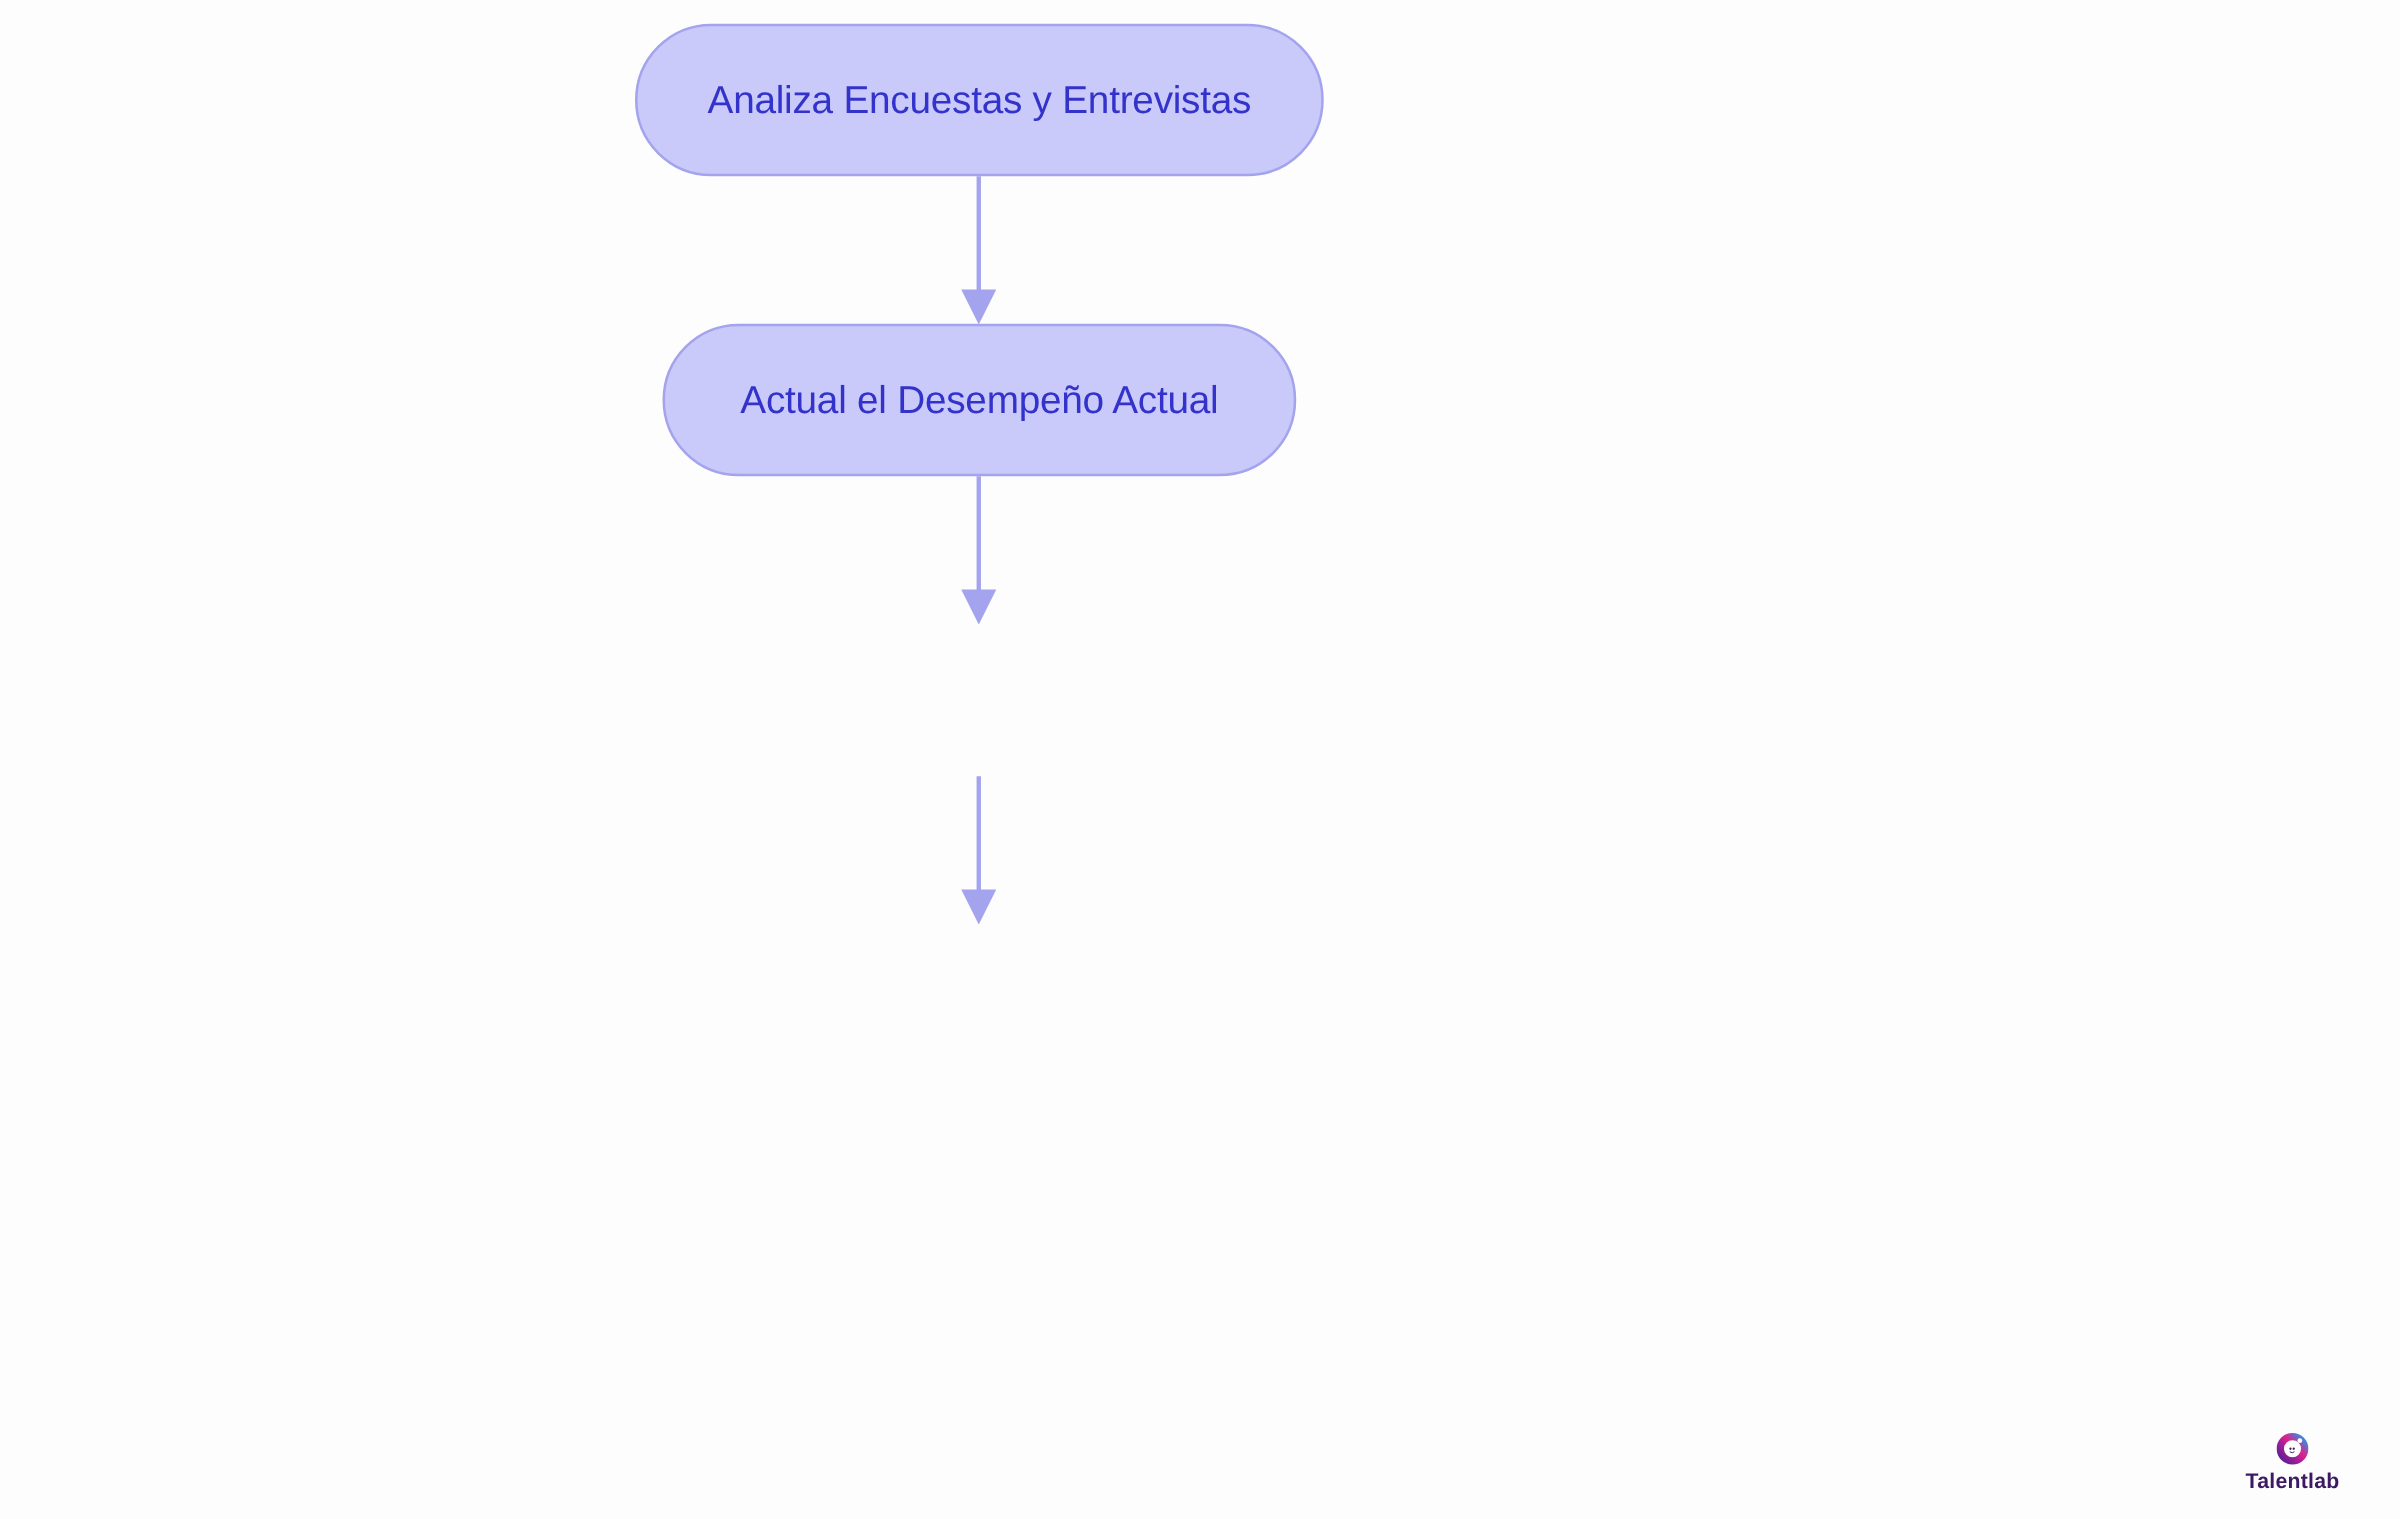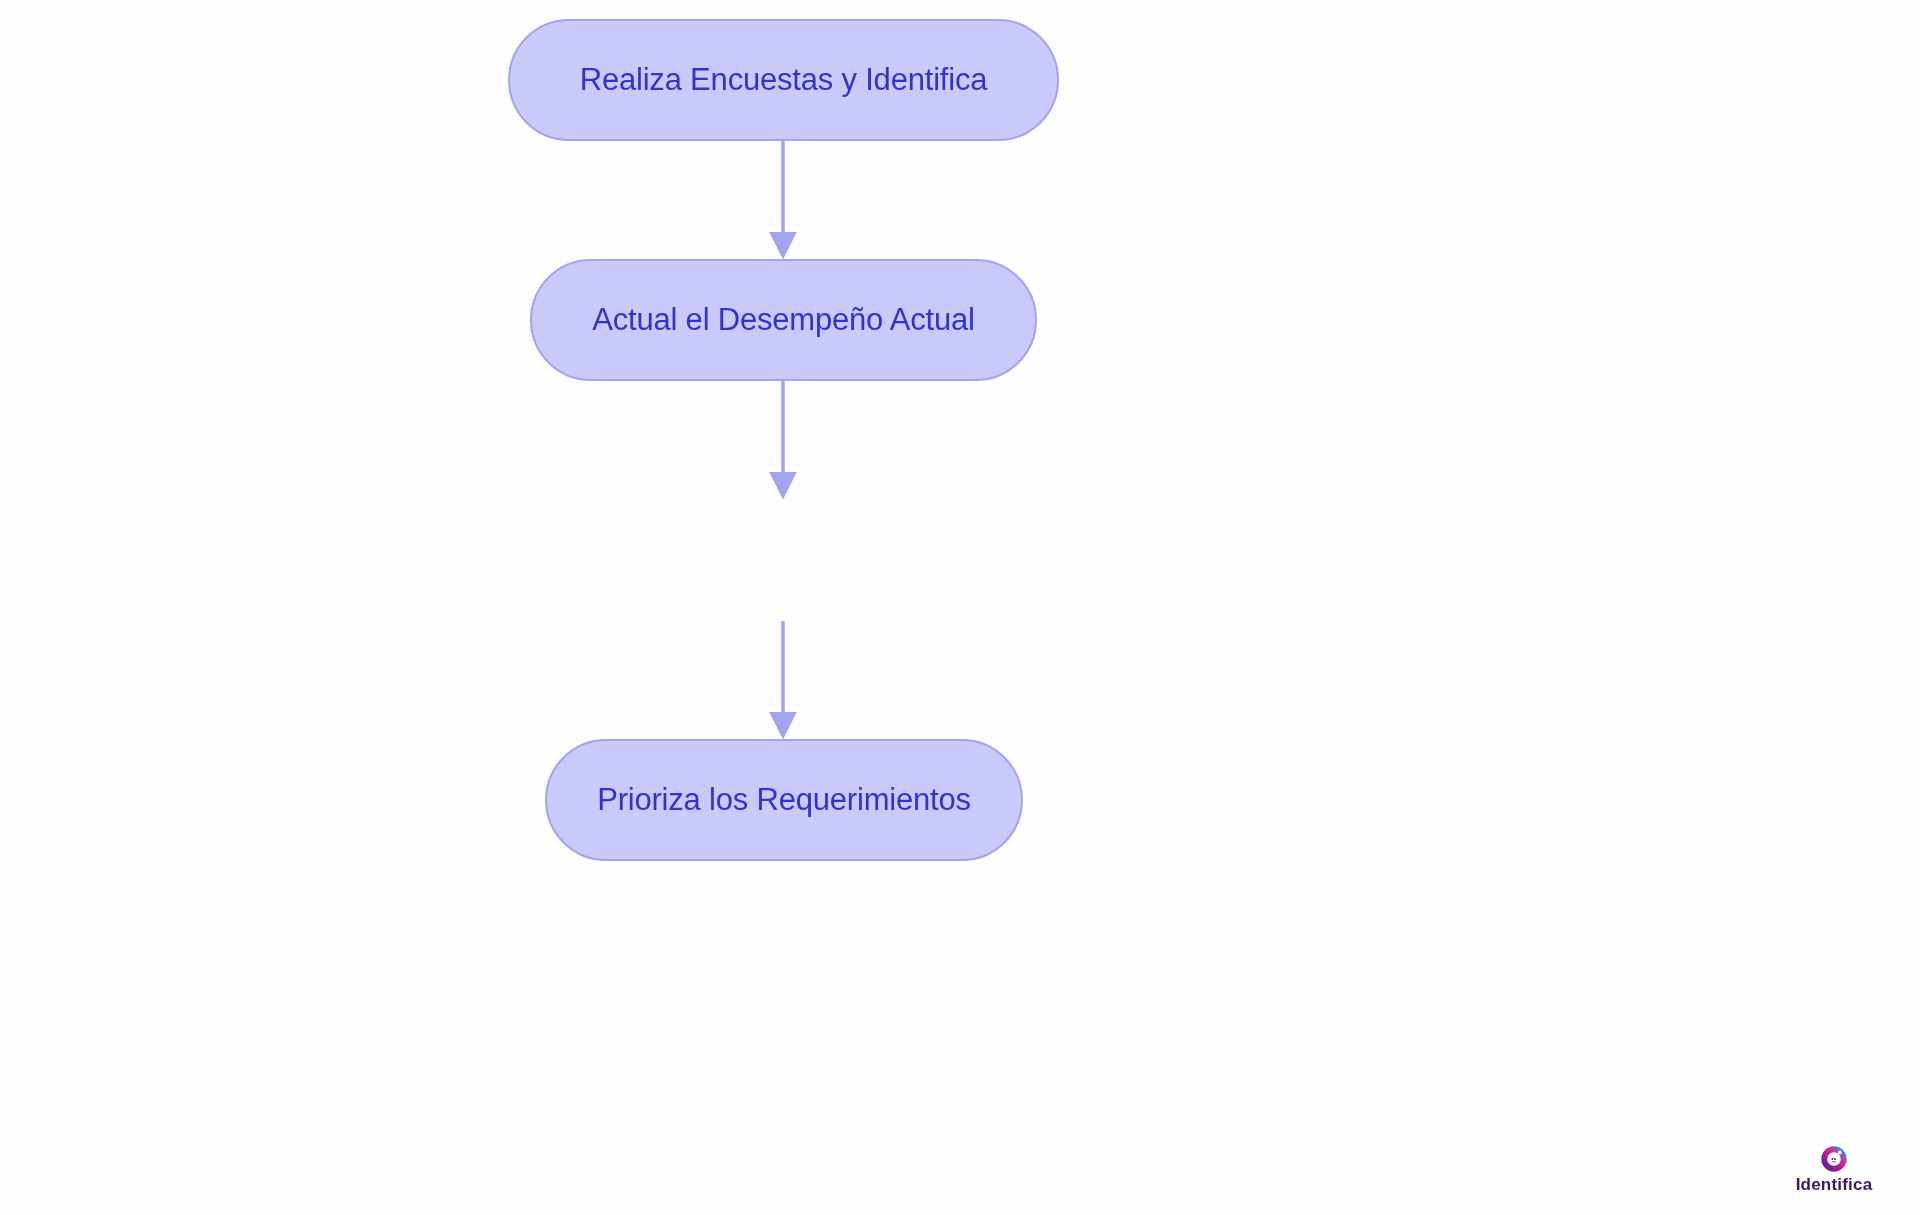--- a/index.html
+++ b/index.html
@@ -105,46 +105,43 @@
     <g>
       <line x1="783" y1="381" x2="783" y2="475" stroke="#a3a3ee" stroke-width="3.5" marker-end="url(#arrowhead)"></line>
     </g>
 
     <g>
       <line x1="783" y1="621" x2="783" y2="715" stroke="#a3a3ee" stroke-width="3.5" marker-end="url(#arrowhead)"></line>
     </g>
   </svg>
 
   <div class="node" id="node-1">
-    <span class="node-label">Realiza Encuestas y Identifica</span>
+    <span class="node-label">Analiza Encuestas y Entrevistas</span>
   </div>
 
   <div class="node" id="node-2">
     <span class="node-label">Actual el Desempeño Actual</span>
   </div>
 
 
-  <div class="node" id="node-4">
-    <span class="node-label">Prioriza los Requerimientos</span>
-  </div>
 
   <div id="brand-logo">
     <svg id="brand-mark" viewBox="0 0 40 40">
       <defs>
         <linearGradient id="ringGrad" x1="0%" y1="100%" x2="100%" y2="0%">
           <stop offset="0%" stop-color="#5b1e8f"></stop>
           <stop offset="35%" stop-color="#9c1f9c"></stop>
           <stop offset="60%" stop-color="#e0218a"></stop>
           <stop offset="100%" stop-color="#1e9bf0"></stop>
         </linearGradient>
       </defs>
       <circle cx="20" cy="20" r="15" fill="none" stroke="url(#ringGrad)" stroke-width="9"></circle>
       <circle cx="20" cy="21" r="8" fill="#ffffff"></circle>
       <path d="M20 13 A8 8 0 0 1 27 18 L20 21 Z" fill="#ffffff"></path>
       <circle cx="17.5" cy="20" r="1.4" fill="#3b1a63"></circle>
       <circle cx="21.5" cy="20" r="1.4" fill="#3b1a63"></circle>
       <path d="M17 24 q3 2 5 0" stroke="#3b1a63" stroke-width="1.2" fill="none" stroke-linecap="round"></path>
       <circle cx="29" cy="10" r="3" fill="#ffffff"></circle>
     </svg>
-    <div id="brand-wordmark">Identifica</div>
+    <div id="brand-wordmark">Talentlab</div>
   </div>
 
 </div>
 
 </body></html>

